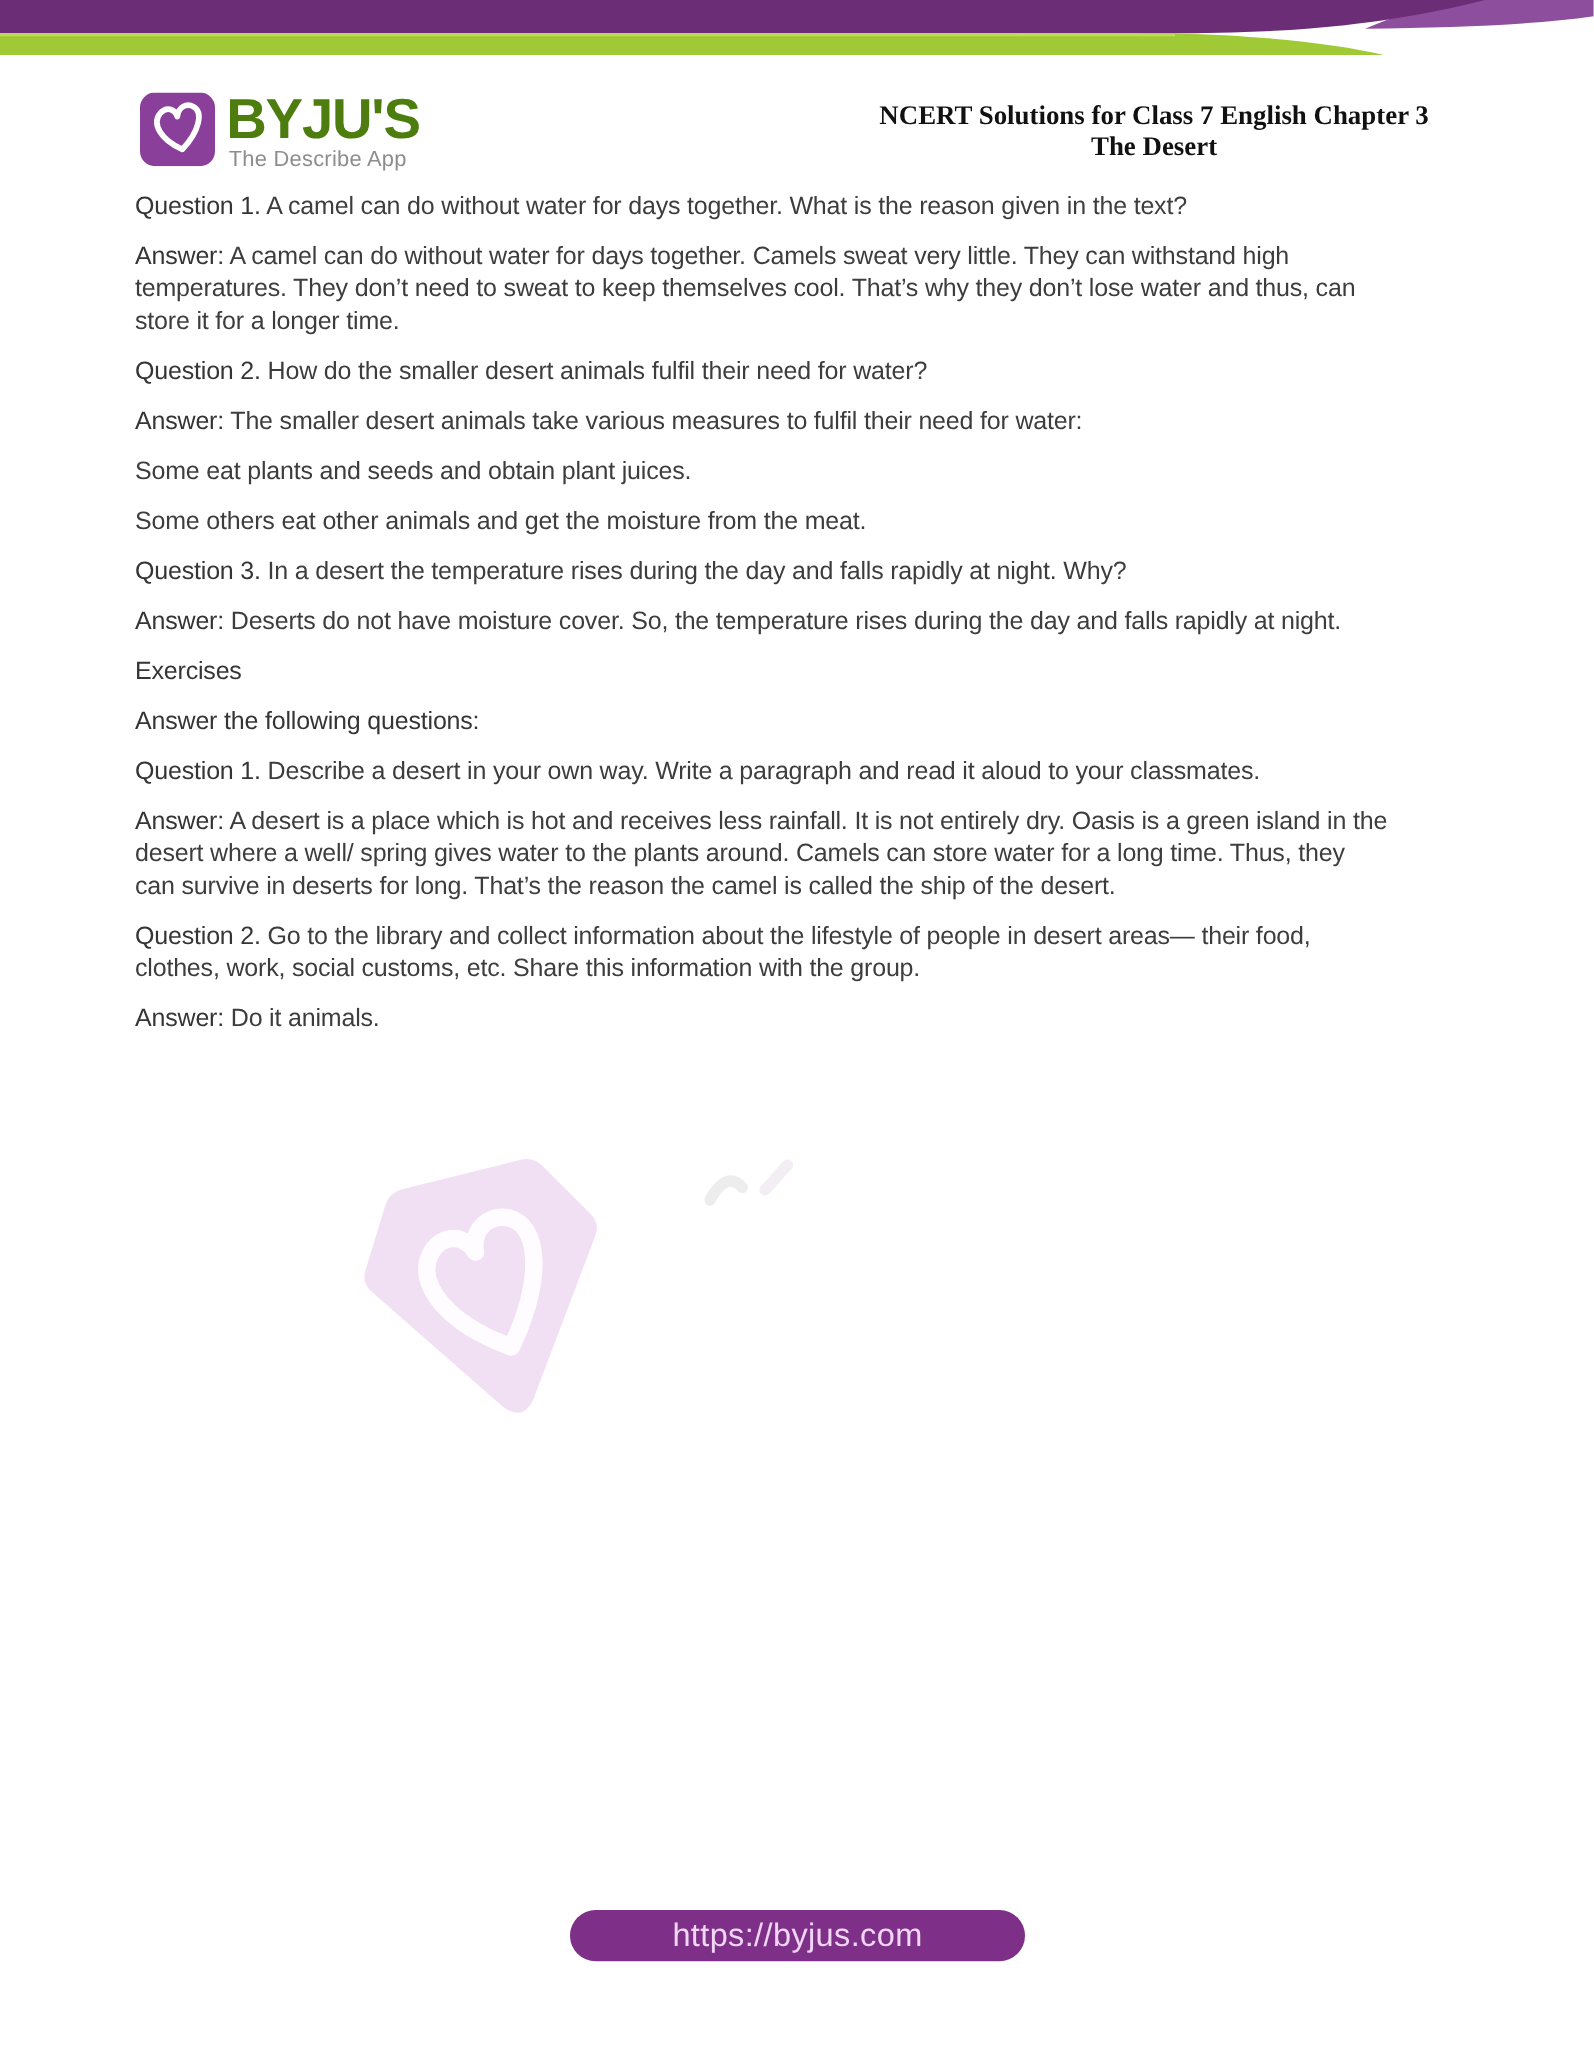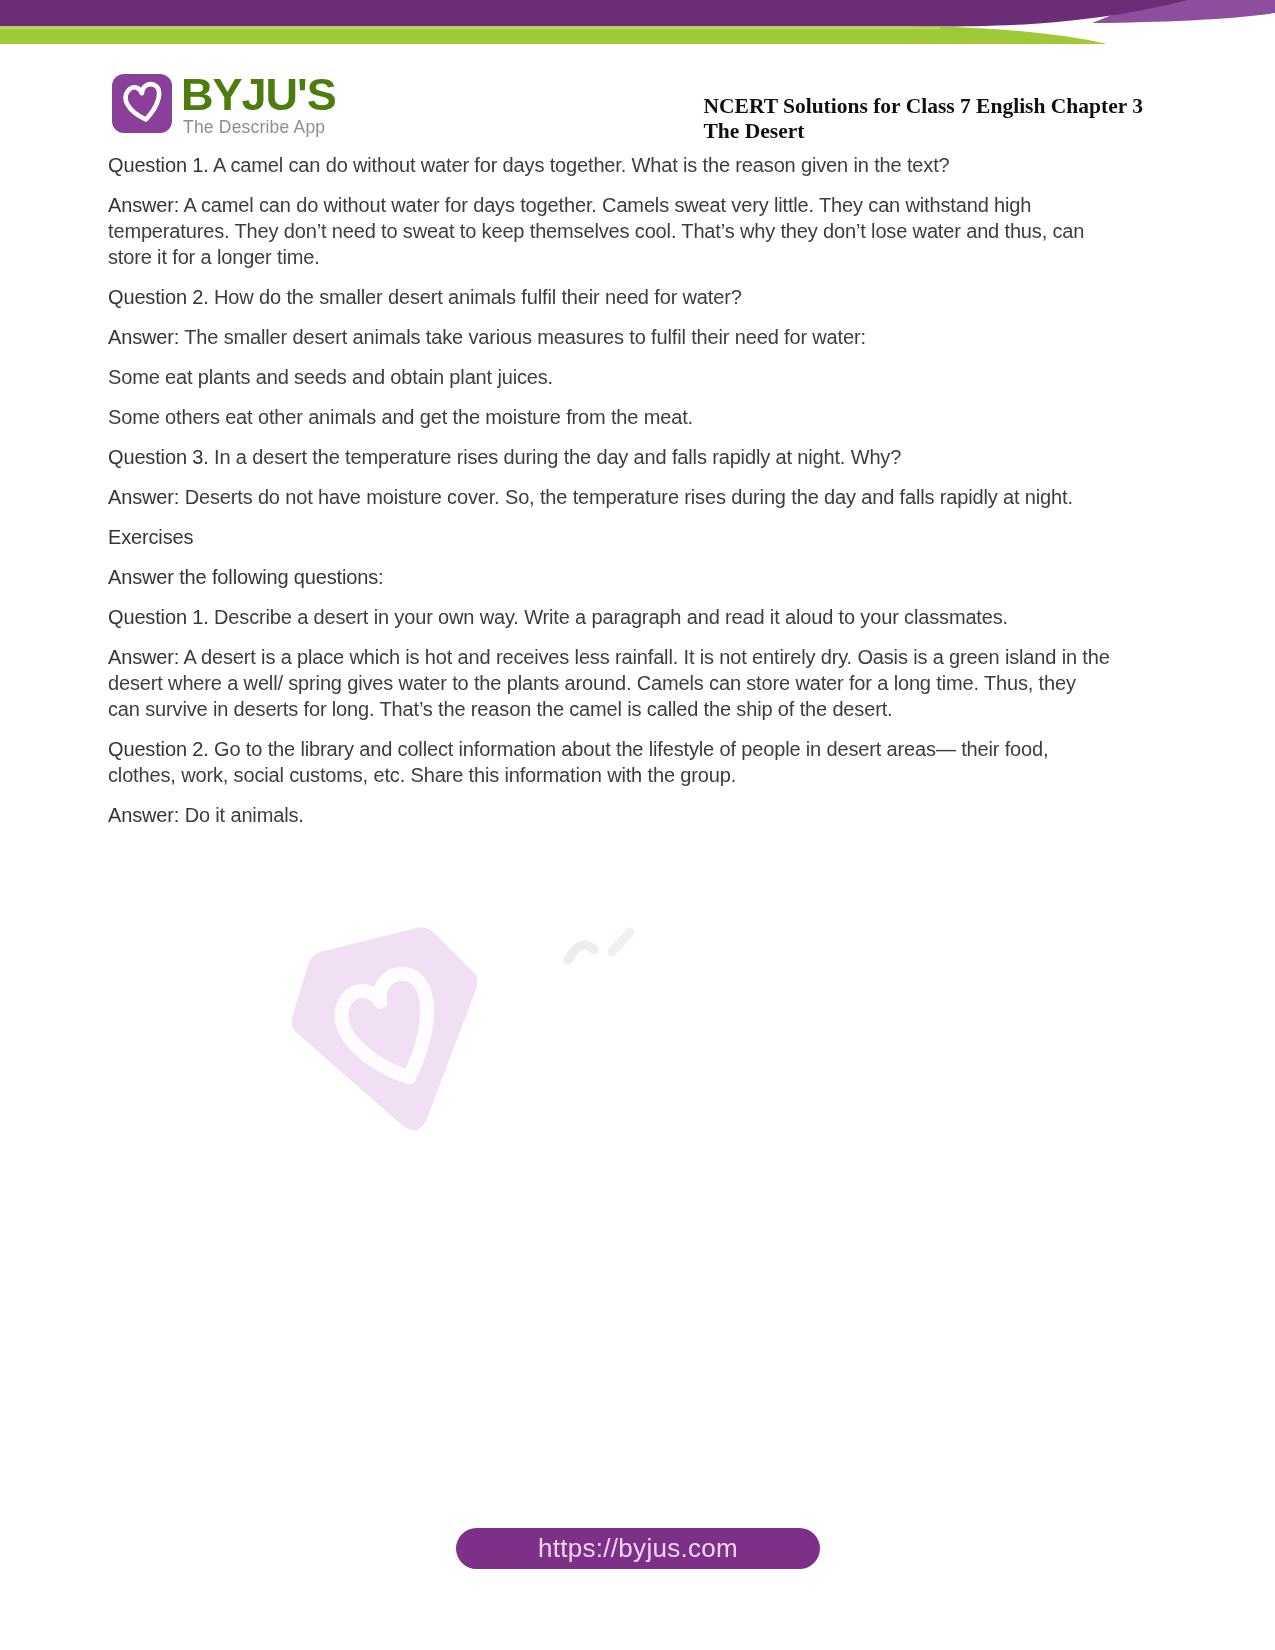--- a/index.html
+++ b/index.html
@@ -24,25 +24,24 @@
     color: #4d7c0f; line-height: 42px; display: block;
   }
   .logo-tagline {
     font-size: 17.5px; color: #8d8d8d; letter-spacing: 0.2px;
     display: block; margin-top: 1px; padding-left: 2px;
   }
 
   
   .doc-title {
     position: absolute; top: 80px; right: 132px;
-    text-align: left;
+    text-align: center;
     font-family: "Liberation Serif", serif;
     font-weight: bold; font-size: 21.5px; line-height: 25px;
     color: #111111;
-    margin-top: 14px;
   }
 
   
   .content {
     position: absolute; left: 108px; top: 152px; width: 1004px;
     color: #3d3d3d;
     font-size: 20px; line-height: 26px; letter-spacing: -0.15px;
   }
   .para { margin: 0 0 14px 0; }
   .para b { font-weight: normal; color: #353535; }

